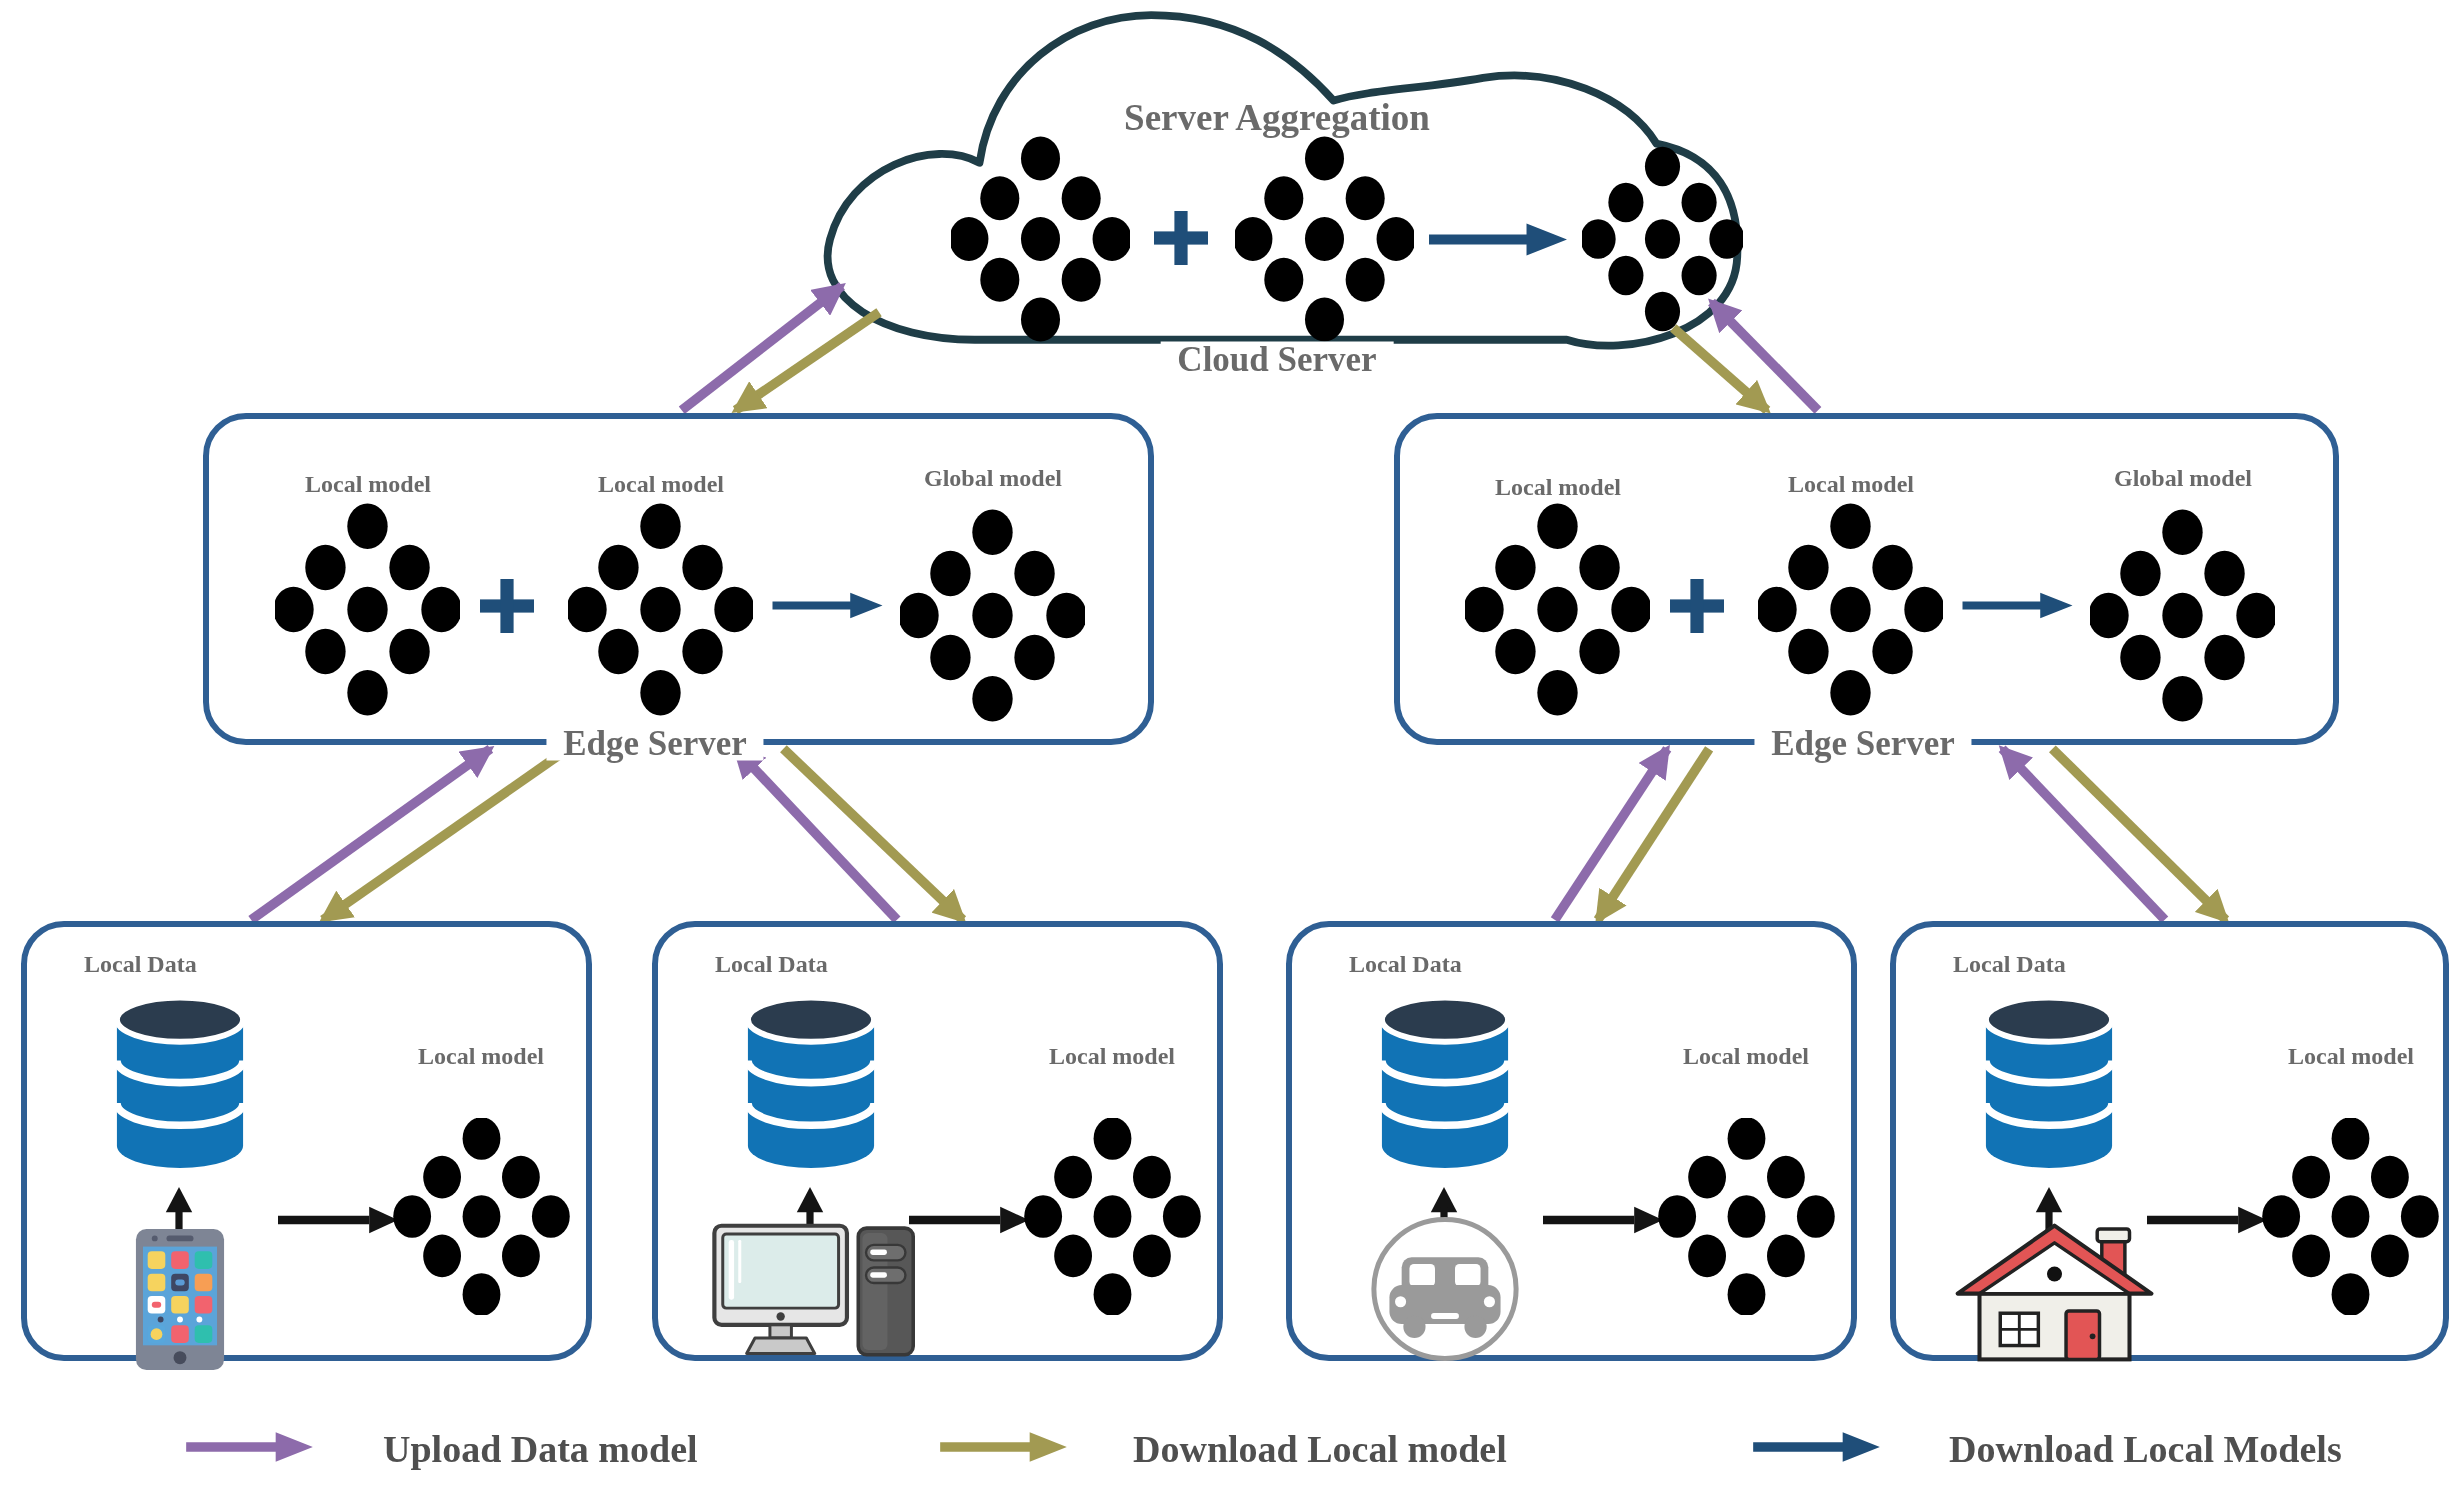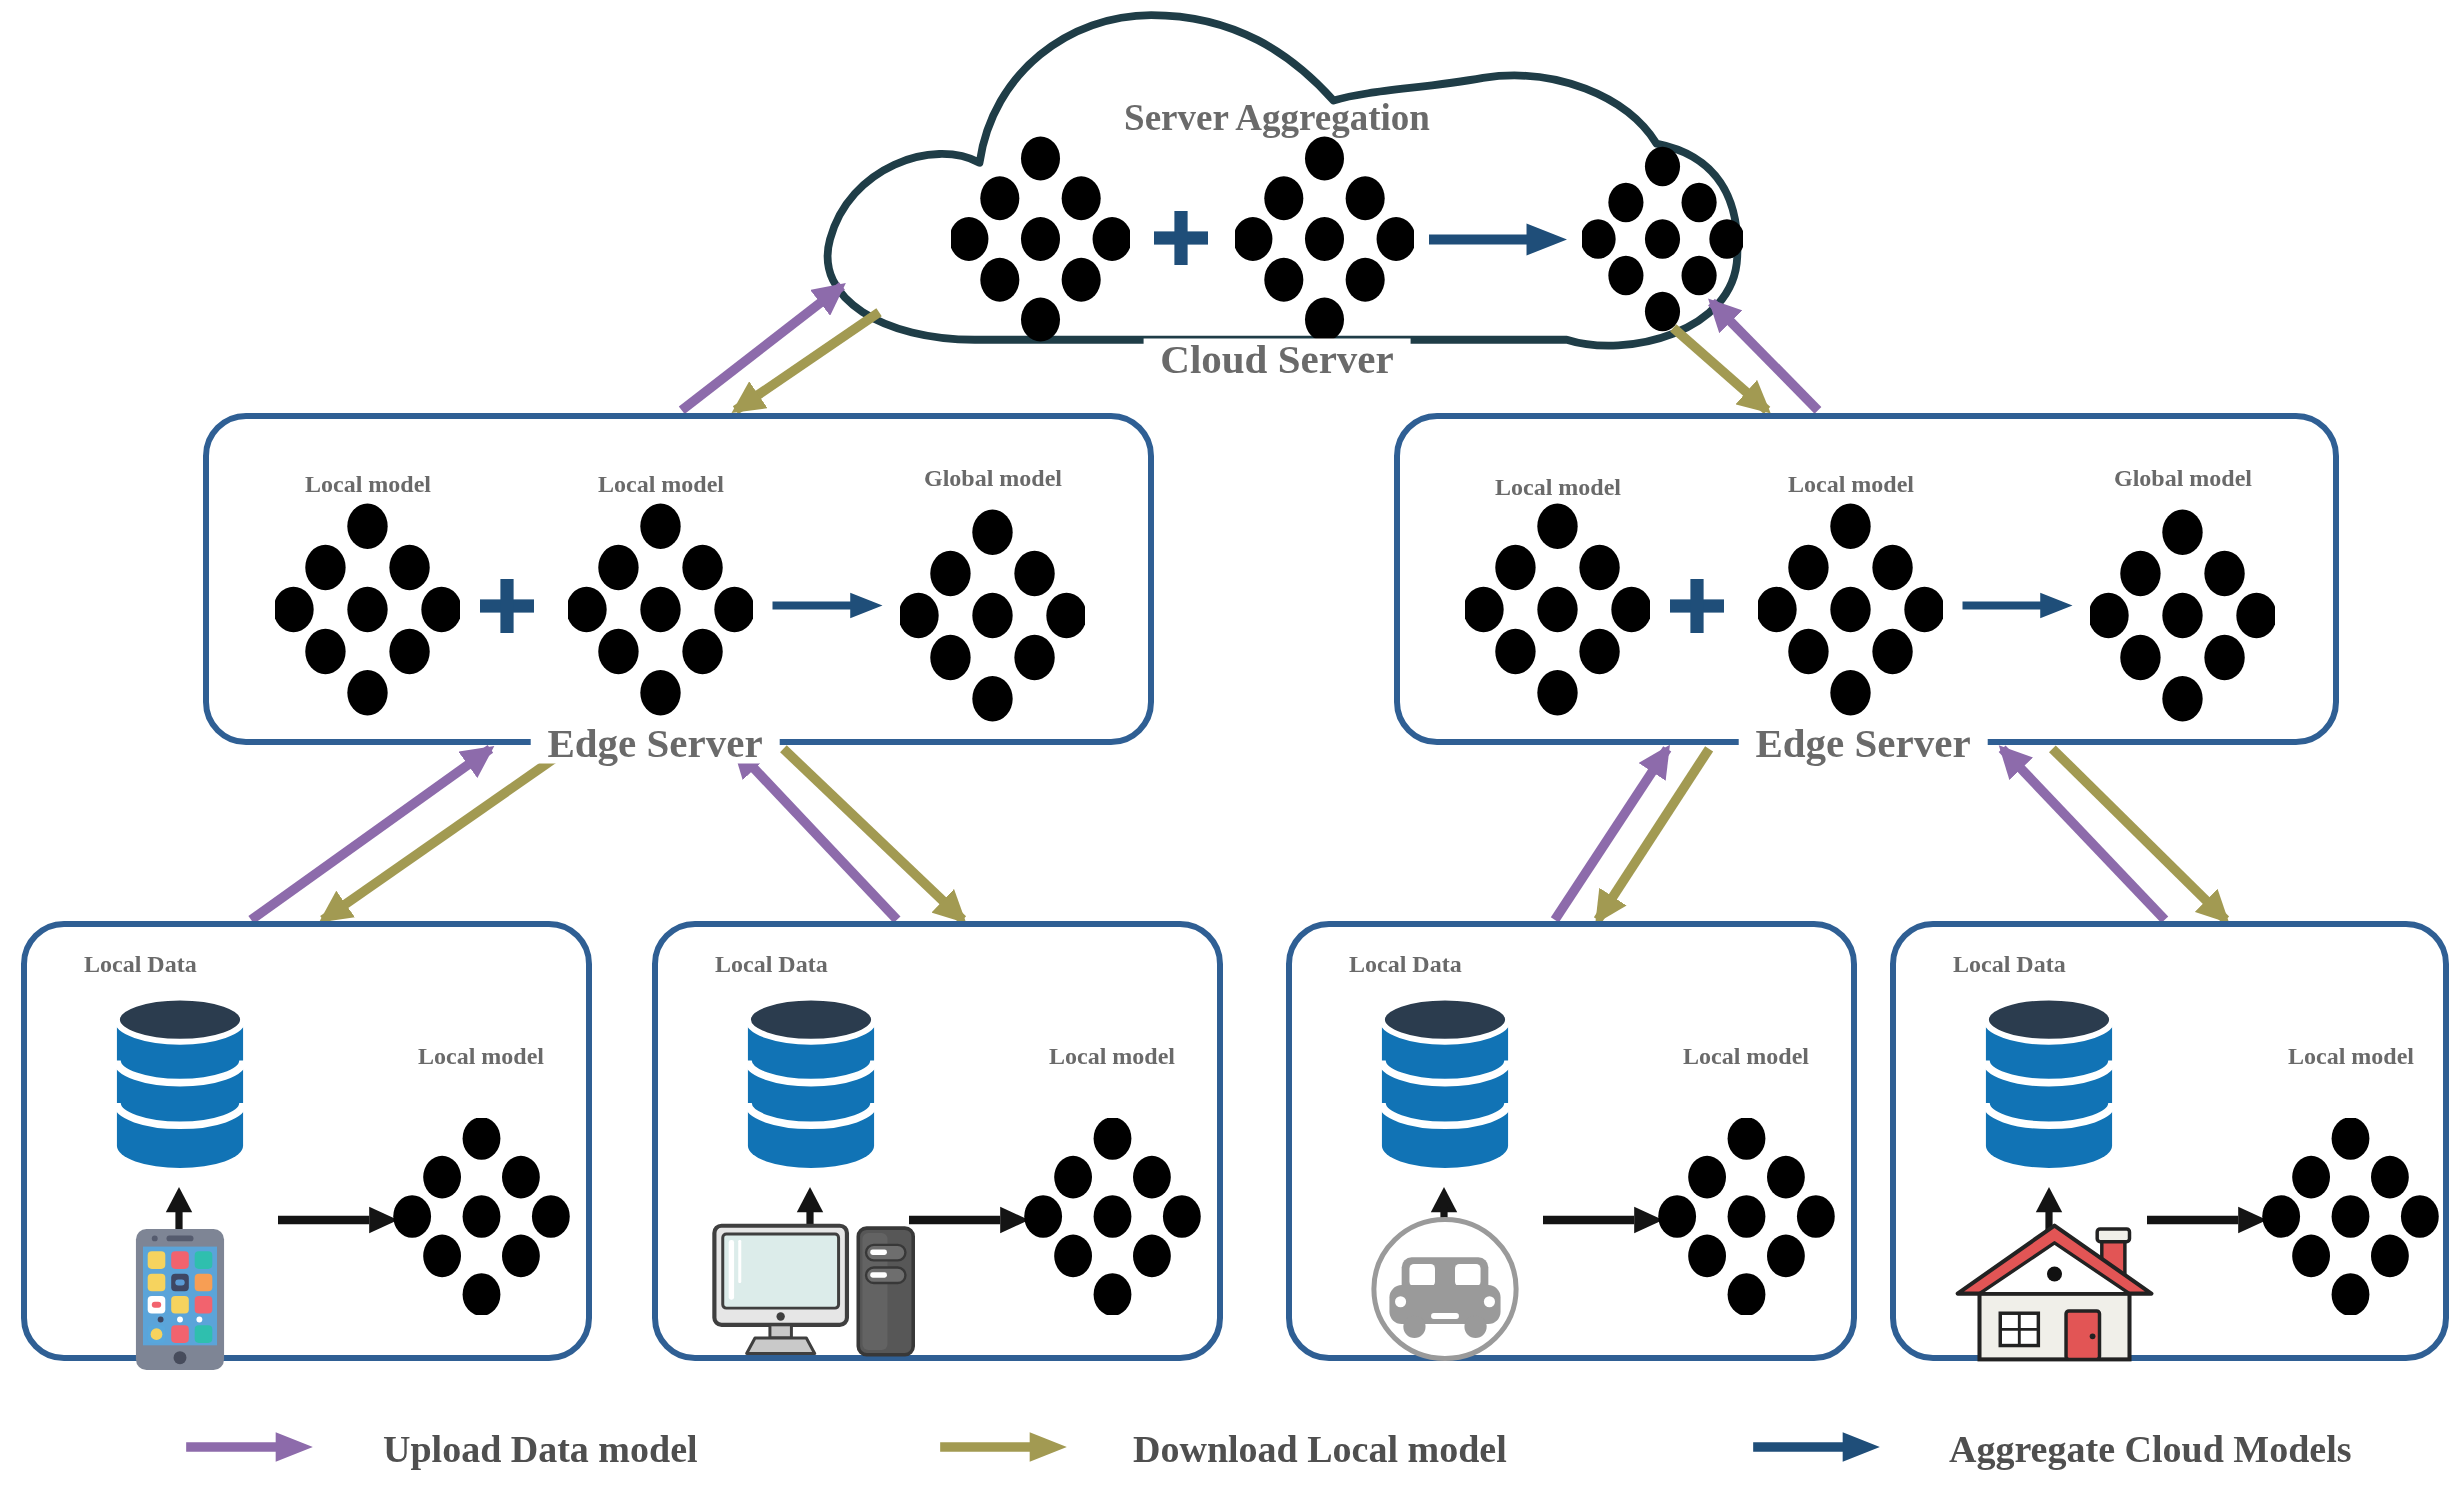--- a/index.html
+++ b/index.html
@@ -13,21 +13,21 @@
     position:absolute;border:6px solid var(--c-box_border,#2f5f94);
     border-radius:43px;background:transparent;z-index:2;box-sizing:border-box;
   }
   .lbl{
     position:absolute;z-index:5;transform:translate(-50%,-50%);
     font-weight:bold;color:var(--c-label_gray,#6a6a6a);
     font-size:24px;white-space:nowrap;
   }
   .lbl-left{transform:translateY(-50%);}
   .server-lbl{
-    font-size:41px;background:#ffffff;padding:0 16.7px;line-height:1.0;
+    font-size:35px;background:#ffffff;padding:0 16.7px;line-height:1.0;
   }
   .cloud-title{font-size:37px;}
   .legend-lbl{
     position:absolute;z-index:5;transform:translateY(-50%);
     font-weight:bold;color:var(--c-legend_text,#4f4f4f);font-size:38px;white-space:nowrap;
   }
   .abs{position:absolute;z-index:4;}
   svg{display:block;}
 </style>
 </head>
@@ -330,15 +330,15 @@
   <div class="legend-lbl" style="left:383px;top:1449px;">Upload Data model</div>
 
   <svg class="abs" style="left:914px;top:1428px;" width="179" height="38" viewBox="0 0 300 90">
     <use href="#block-arrow" fill="#a29a52"></use>
   </svg>
   <div class="legend-lbl" style="left:1133px;top:1449px;">Download Local model</div>
 
   <svg class="abs" style="left:1727px;top:1428px;" width="179" height="38" viewBox="0 0 300 90">
     <use href="#block-arrow" fill="#1f4e79"></use>
   </svg>
-  <div class="legend-lbl" style="left:1949px;top:1449px;">Aggregate Cloud Models</div>
+  <div class="legend-lbl" style="left:1949px;top:1449px;">Download Local Models</div>
 </div>
 
 
 </body></html>

